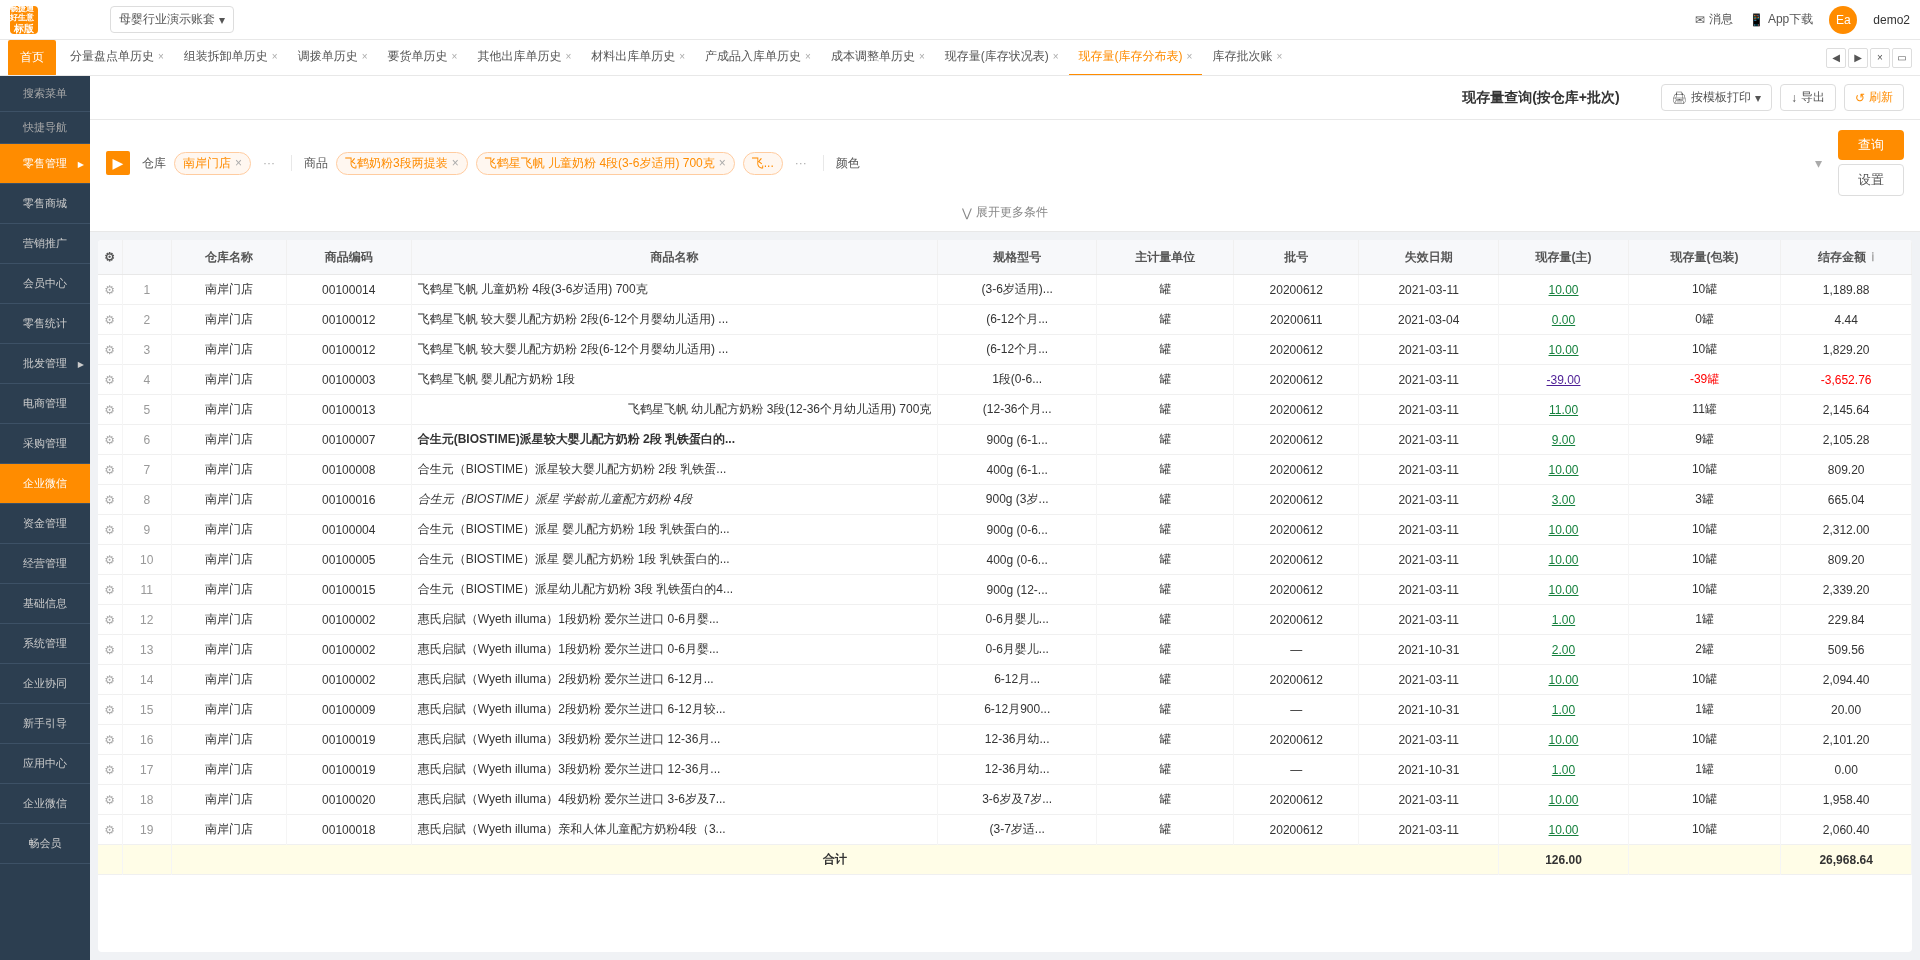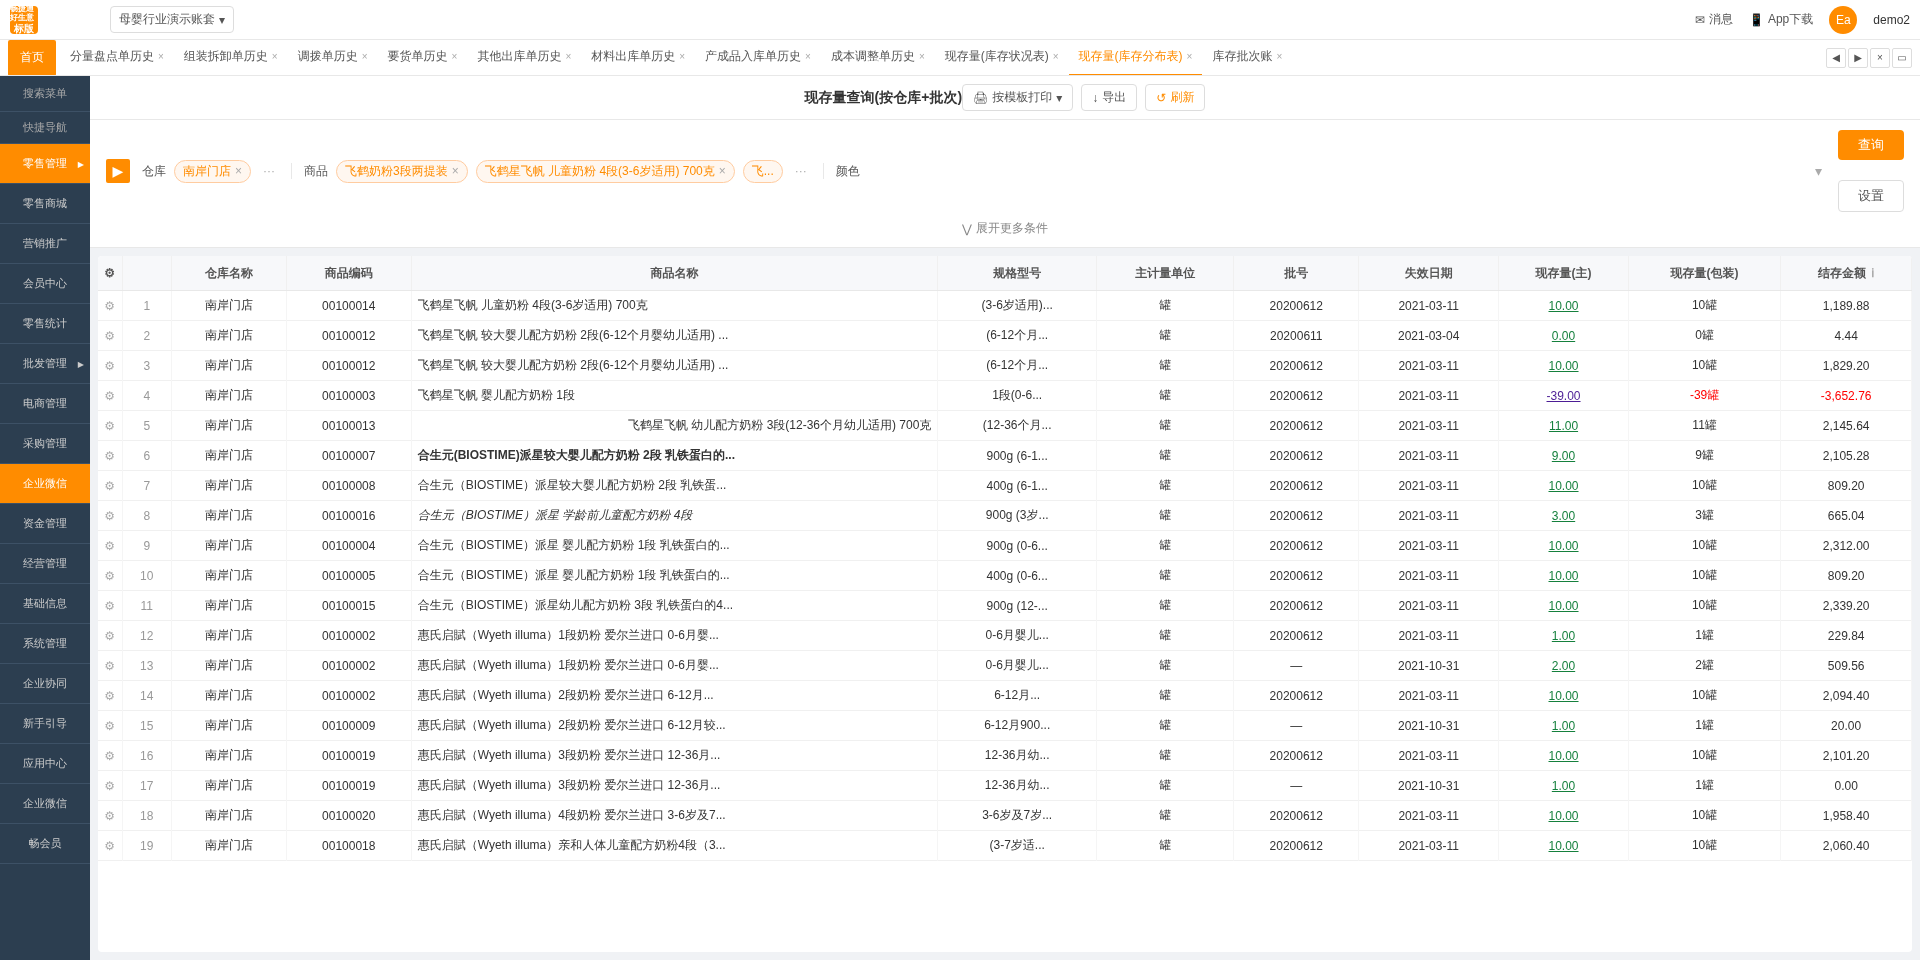--- a/index.html
+++ b/index.html
@@ -48,22 +48,22 @@
       cursor: pointer; border-bottom: 1px solid #3d5166; position: relative;
     }
     .sidebar-item.active { color: #fff; background: #ff8c00; }
     .sidebar-item .arrow { position: absolute; right: 6px; top: 50%; transform: translateY(-50%); font-size: 8px; }
 
     
     .content { flex: 1; display: flex; flex-direction: column; overflow: hidden; background: #f0f2f5; }
 
     
     .page-header {
-      display: flex; align-items: center; justify-content: center;
-      padding: 8px 16px; background: #fff; border-bottom: 1px solid #e8e8e8;
+      display: flex; align-items: center; justify-content: flex-end;
+      padding: 8px 16px; background: #fff; border-bottom: 1px solid #e8e8e8; gap: 41px;
     }
     .page-title { font-size: 14px; font-weight: bold; color: #333; }
     .header-actions { display: flex; align-items: center; gap: 8px; }
     .btn-print { display: flex; align-items: center; gap: 4px; padding: 4px 10px; border: 1px solid #ddd; border-radius: 4px; background: #fff; cursor: pointer; font-size: 12px; color: #555; }
     .btn-export { display: flex; align-items: center; gap: 4px; padding: 4px 10px; border: 1px solid #ddd; border-radius: 4px; background: #fff; cursor: pointer; font-size: 12px; color: #555; }
     .btn-refresh { display: flex; align-items: center; gap: 4px; padding: 4px 10px; border: 1px solid #ddd; border-radius: 4px; background: #fff; cursor: pointer; font-size: 12px; color: #ff8c00; }
 
     
     .filter-area {
       background: #fff; padding: 10px 16px; border-bottom: 1px solid #e8e8e8;
@@ -264,21 +264,21 @@
         <div class="filter-tag">
           <span>飞...</span>
         </div>
         <span class="filter-more">···</span>
 
         <span class="separator"></span>
         <span class="filter-label">颜色</span>
         <div style="flex:1;"></div>
         <span style="color:#aaa;cursor:pointer;font-size:14px;margin-left:4px;">▾</span>
 
-        <div style="display:flex;flex-direction:column;gap:20px;margin-left:8px;">
+        <div style="display:flex;flex-direction:column;gap:4px;margin-left:8px;">
           <button class="btn-query">查询</button>
           <button class="btn-setting">设置</button>
         </div>
       </div>
 
       <div class="filter-expand">
         <div class="expand-btn">
           <span>⋁</span>
           <span>展开更多条件</span>
         </div>
@@ -566,18 +566,26 @@
       <td>00100018</td>
       <td class="text-left" style="max-width:280px;overflow:hidden;text-overflow:ellipsis;">惠氏启賦（Wyeth illuma）亲和人体儿童配方奶粉4段（3...</td>
       <td>(3-7岁适...</td>
       <td>罐</td>
       <td>20200612</td>
       <td>2021-03-11</td>
       <td><span class="qty-link" style="">10.00</span></td>
       <td style="">10罐</td>
       <td style="">2,060.40</td>
     </tr>
+            <tr class="total-row">
+    <td></td>
+    <td></td>
+    <td colspan="7" style="text-align:center;">合计</td>
+    <td>126.00</td>
+    <td></td>
+    <td>26,968.64</td>
+  </tr>
           </tbody>
       </table>
     </div>
 
   </div>
 </div>
 
 </body></html>

